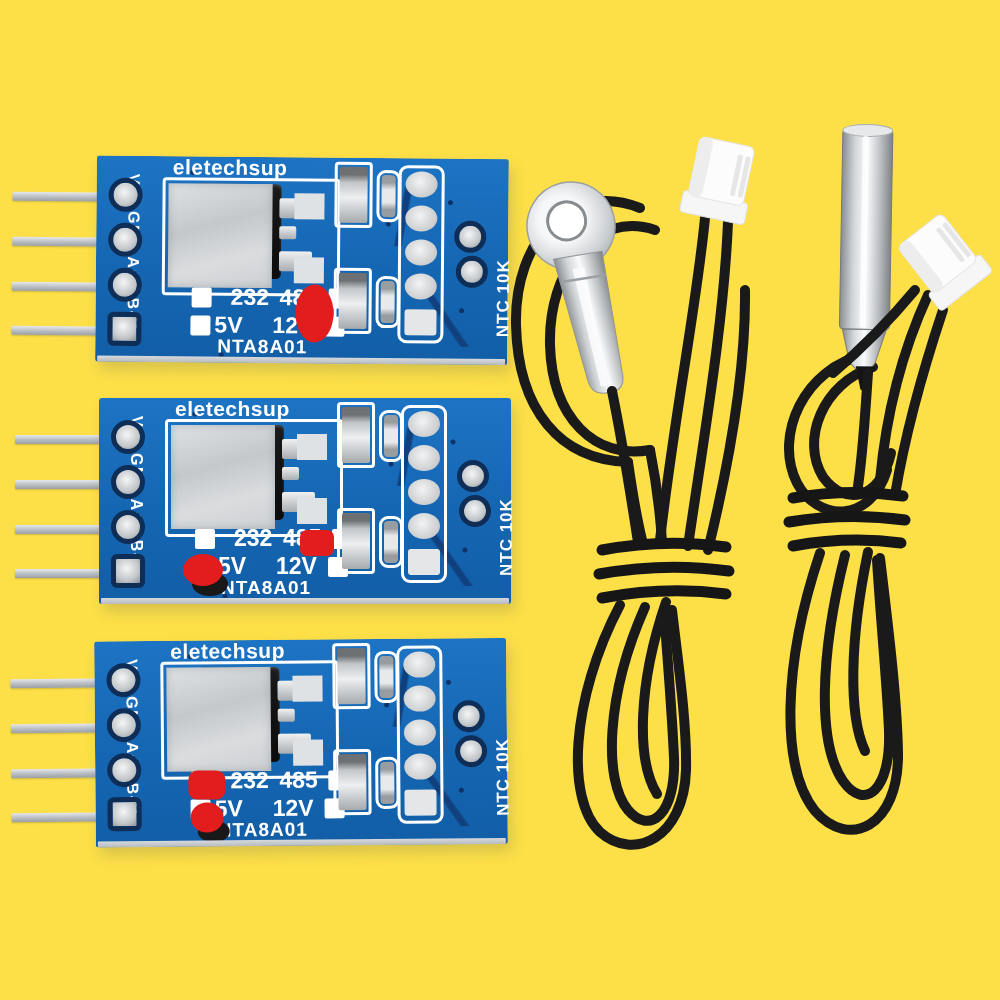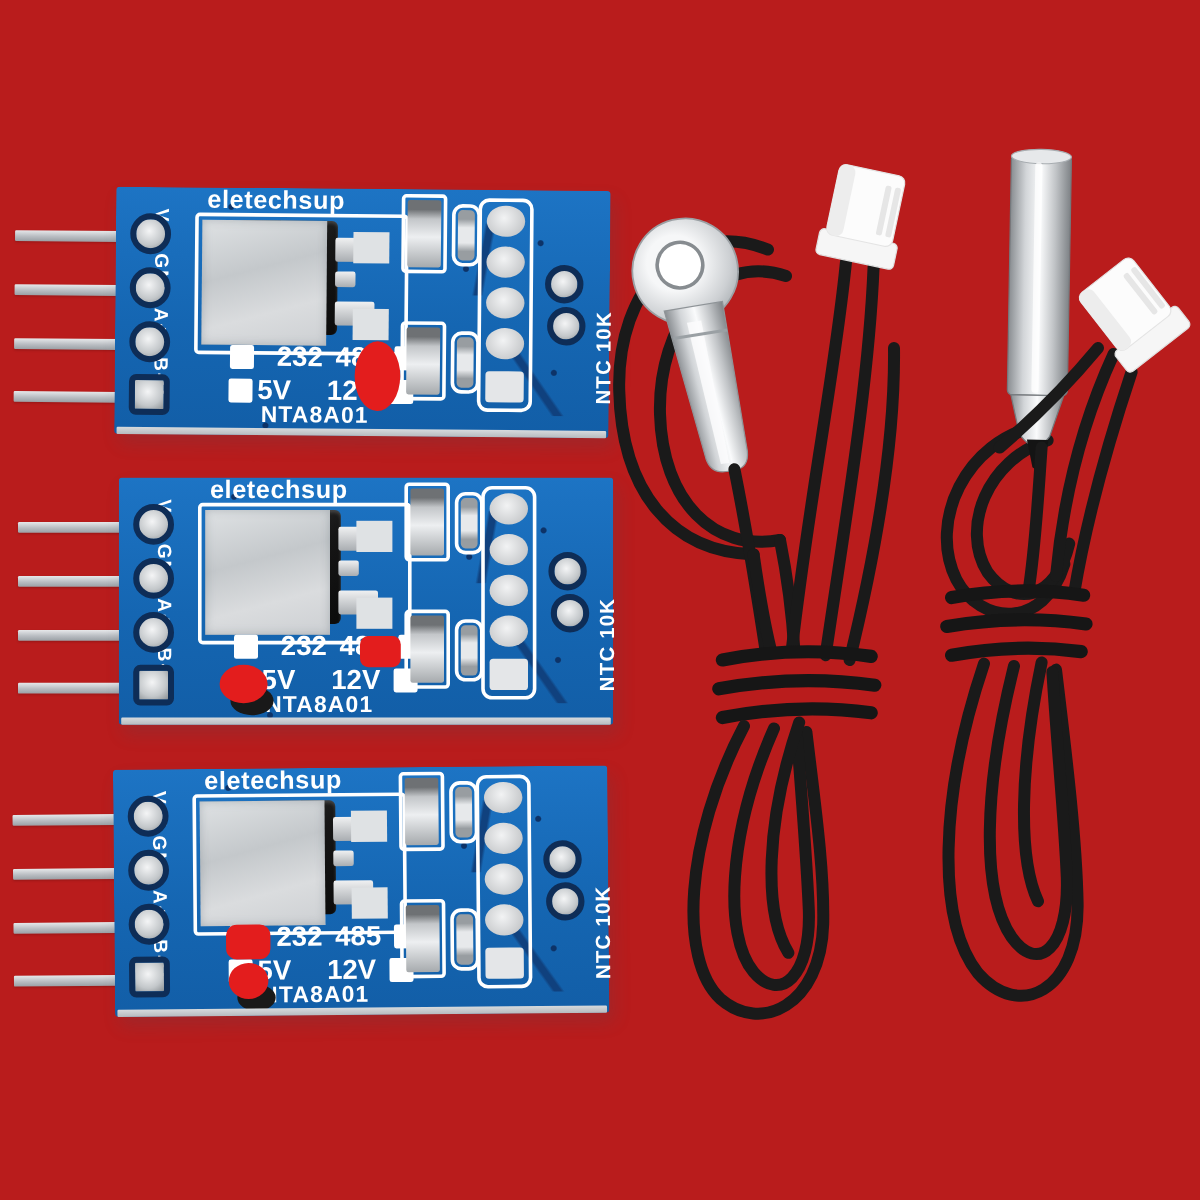--- a/index.html
+++ b/index.html
@@ -1,16 +1,16 @@
 <!DOCTYPE html>
 <html><head>
 <meta charset="utf-8">
 <style>
   html,body{margin:0;padding:0;background:#fff;}
-  .stage{position:relative;width:1000px;height:1000px;background:#b91c1c;overflow:hidden;
+  .stage{position:relative;width:1000px;height:1000px;background:#fde047;overflow:hidden;
          font-family:"Liberation Sans",sans-serif;}
   
   .board{position:absolute;width:500px;height:206px;}
   .b1{left:12px;top:157px;transform:rotate(.5deg);}
   .b2{left:15px;top:398px;}
   .b3{left:11px;top:640px;transform:rotate(-.5deg);}
   .pin{position:absolute;left:0;width:88px;height:9px;border-radius:1px;
        background:linear-gradient(180deg,#e6e8ea,#b9bdc2 55%,#9aa0a5);
        box-shadow:0 1px 2px rgba(0,0,0,.18);}
   .pinA{top:37px}.pinB{top:82px}.pinC{top:127px}.pinD{top:171px}

